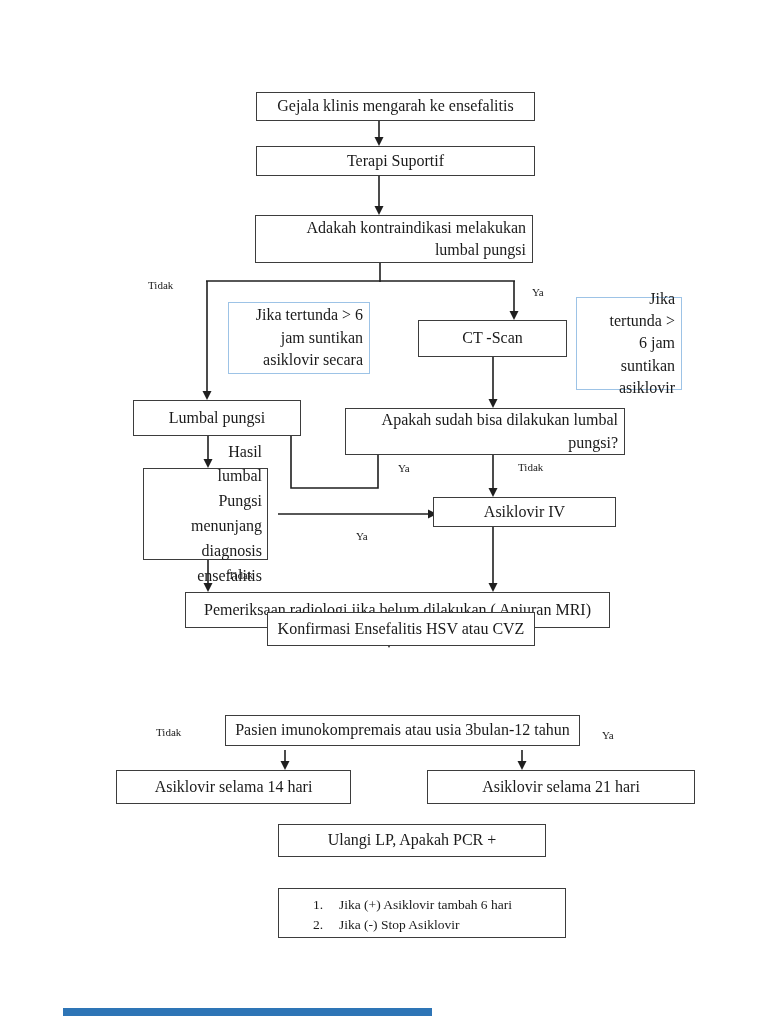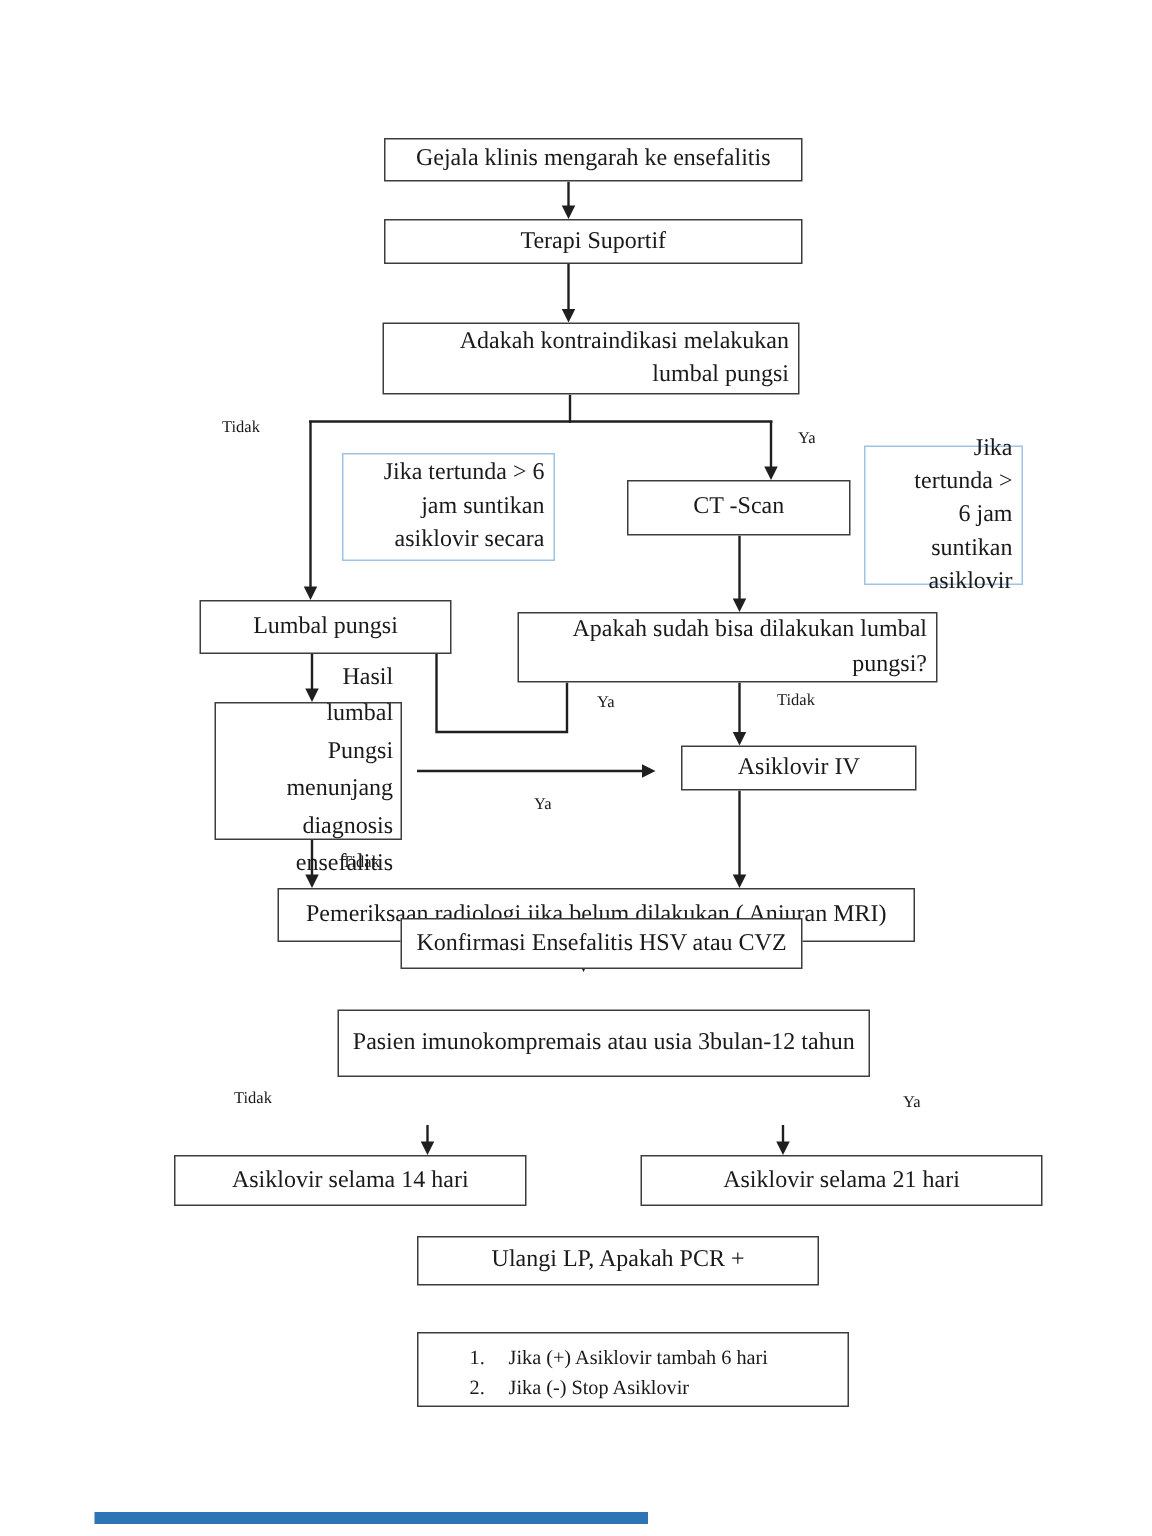--- a/index.html
+++ b/index.html
@@ -77,27 +77,27 @@
   <div class="node" style="left:418px;top:320px;width:149px;height:37px;">CT -Scan</div>
 
   <div class="node note" style="left:576px;top:297px;width:106px;height:93px;padding-left:28px;">Jika tertunda &gt; 6 jam suntikan asiklovir</div>
 
   <div class="node" style="left:133px;top:400px;width:168px;height:36px;">Lumbal pungsi</div>
 
   <div class="node" style="left:345px;top:408px;width:280px;height:47px;">Apakah sudah bisa dilakukan lumbal pungsi?</div>
 
   <div class="node" style="left:143px;top:468px;width:125px;height:92px;line-height:1.55;padding-left:48px;">Hasil lumbal Pungsi menunjang diagnosis ensefalitis</div>
 
-  <div class="node" style="left:454px;top:497px;width:157px;height:30px;">Asiklovir IV</div>
+  <div class="node" style="left:433px;top:497px;width:183px;height:30px;">Asiklovir IV</div>
 
   <div class="node" style="left:185px;top:592px;width:425px;height:36px;">Pemeriksaan radiologi jika belum dilakukan ( Anjuran MRI)</div>
 
   <div class="node" style="left:267px;top:612px;width:268px;height:34px;">Konfirmasi Ensefalitis HSV atau CVZ</div>
 
-  <div class="node" style="left:225px;top:673px;width:355px;height:45px;">Pasien imunokompremais atau usia  3bulan-12 tahun</div>
+  <div class="node" style="left:225px;top:715px;width:355px;height:31px;">Pasien imunokompremais atau usia  3bulan-12 tahun</div>
 
   <div class="node" style="left:116px;top:770px;width:235px;height:34px;">Asiklovir selama 14 hari</div>
 
   <div class="node" style="left:427px;top:770px;width:268px;height:34px;">Asiklovir selama 21 hari</div>
 
   <div class="node" style="left:278px;top:824px;width:268px;height:33px;">Ulangi LP, Apakah PCR +</div>
 
   <div class="list-box" style="left:278px;top:888px;width:288px;height:50px;">
     <div class="list-row">
       <span class="list-num">1.</span>

